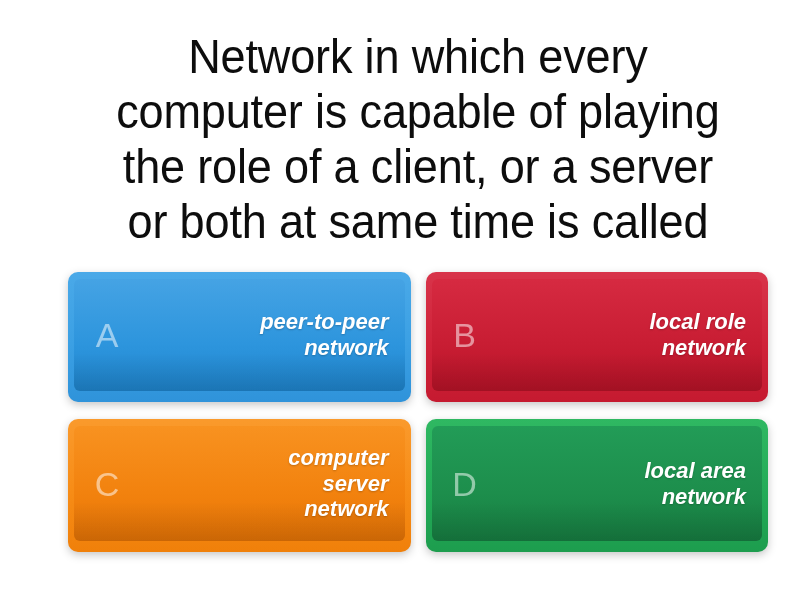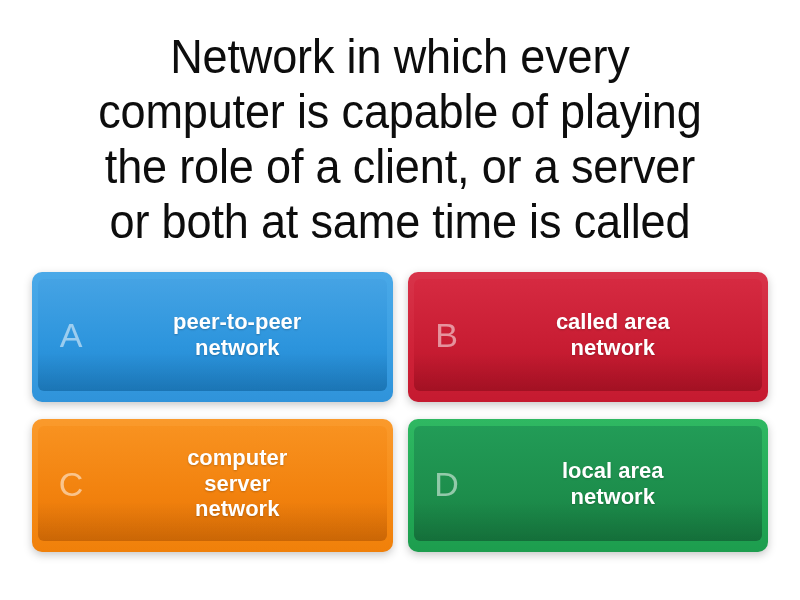--- a/index.html
+++ b/index.html
@@ -15,20 +15,21 @@
     overflow: hidden;
   }
 
   .quiz-root {
     position: relative;
     width: 800px;
     height: 600px;
     box-sizing: border-box;
     display: flex;
     flex-direction: column;
+    padding-left: 36px;
   }
 
   
   .question-area {
     height: 272px;
     display: flex;
     align-items: center;
     justify-content: center;
     padding: 6px 14px 0 14px;
     box-sizing: border-box;
@@ -97,29 +98,30 @@
     color: rgba(255,255,255,0.52);
     line-height: 1;
     user-select: none;
     position: relative;
     z-index: 2;
   }
 
   .card-label {
     flex: 1 1 auto;
     padding-right: 16px;
-    text-align: center;
+    text-align: right;
     font-size: 22px;
     font-weight: 700;
     line-height: 1.18;
     color: #ffffff;
     text-shadow: 0 1px 2px rgba(0,0,0,0.22);
     white-space: pre-line;
     position: relative;
     z-index: 2;
+    font-style: italic;
   }
 
   
   .opt-a { background: linear-gradient(to bottom, #4aa9e8 0%, #3ba0e4 55%, #2f93da 100%); }
   .opt-a .card-face { background: linear-gradient(to bottom, #45a3e4 0%, #2d95dd 58%, #1f86cf 100%); }
 
   .opt-b { background: linear-gradient(to bottom, #d8344a 0%, #d02339 55%, #c51a30 100%); }
   .opt-b .card-face { background: linear-gradient(to bottom, #d62a41 0%, #c81d33 58%, #ba1328 100%); }
 
   .opt-c { background: linear-gradient(to bottom, #fa9a2c 0%, #f78c16 55%, #f0800a 100%); }
@@ -146,21 +148,21 @@
       <div class="card-face">
         <div class="card-letter">A</div>
         <div class="card-label">peer-to-peer
 network</div>
       </div>
     </div>
 
     <div class="answer-card opt-b">
       <div class="card-face">
         <div class="card-letter">B</div>
-        <div class="card-label">called area
+        <div class="card-label">local role
 network</div>
       </div>
     </div>
 
     <div class="answer-card opt-c">
       <div class="card-face">
         <div class="card-letter">C</div>
         <div class="card-label">computer
 server
 network</div>

